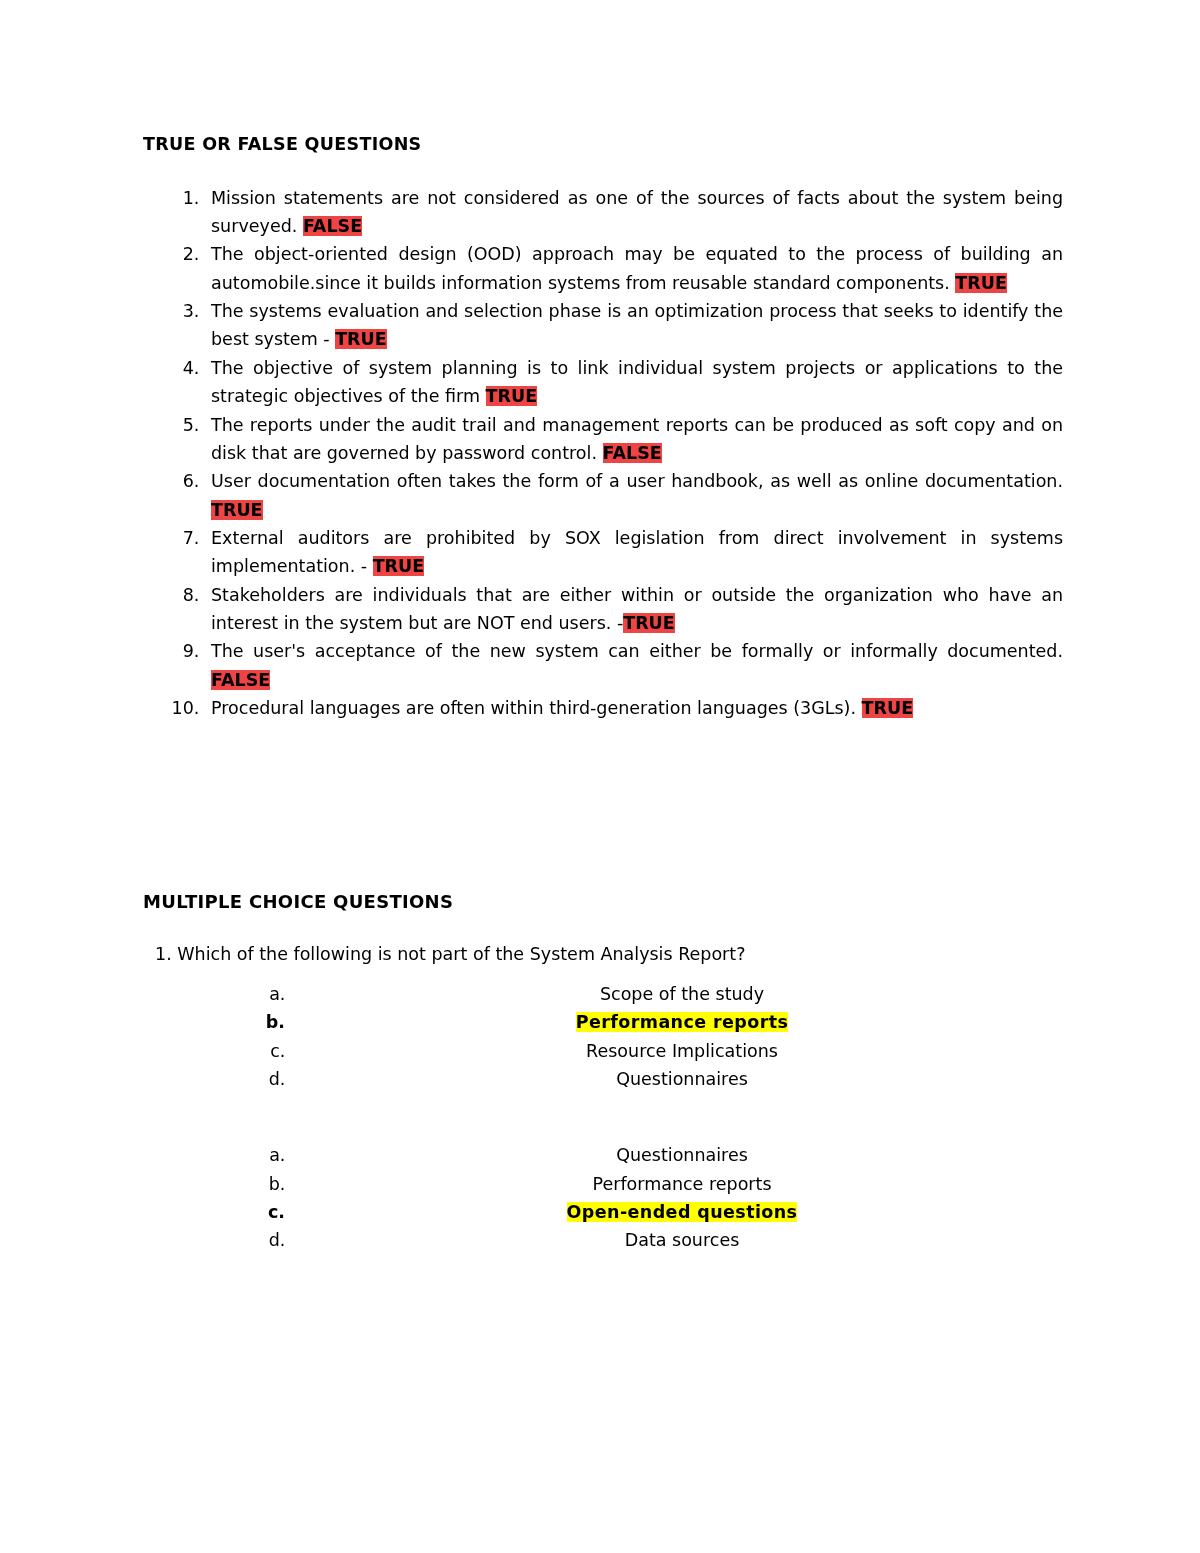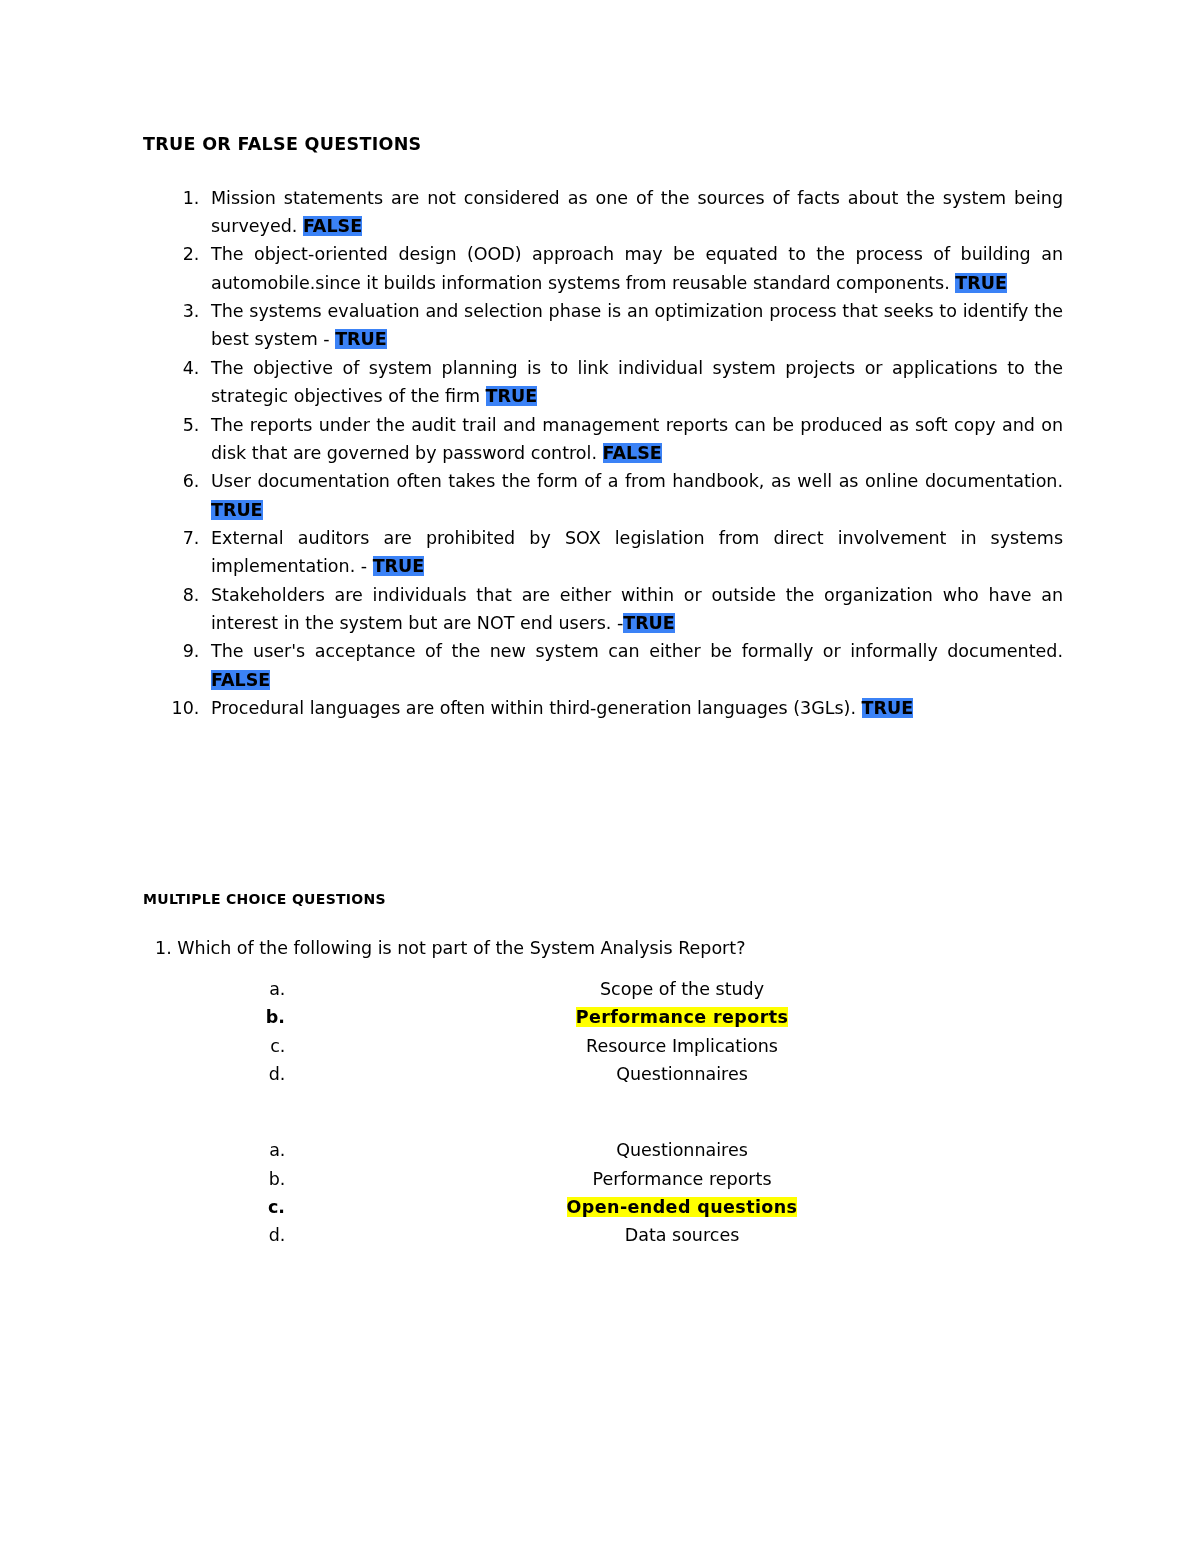--- a/index.html
+++ b/index.html
@@ -42,28 +42,28 @@
     padding-left: 62px;
     font-size: 17.5px;
     line-height: 1.62;
   }
   ol.tf-list > li {
     text-align: justify;
     margin-bottom: 0px;
     padding-left: 6px;
   }
   .hl {
-    background: #3b82f6;
+    background: #ef4444;
     font-weight: bold;
   }
   .gap {
     height: 168px;
   }
   h2.section-title2 {
-    font-size: 14px;
+    font-size: 18px;
     font-weight: bold;
     letter-spacing: 0.3px;
     margin: 0;
     line-height: 1.3;
   }
   .q-block {
     margin-top: 26px;
     font-size: 17.5px;
     line-height: 1.62;
     text-align: justify;
@@ -103,21 +103,21 @@
   <div class="content">
 
     <h1 class="section-title">TRUE OR FALSE QUESTIONS</h1>
 
     <ol class="tf-list">
       <li><span>Mission statements are not considered as one of the sources of facts about the system being surveyed. </span><span class="hl">FALSE</span></li>
       <li><span>The object-oriented design (OOD) approach may be equated to the process of building an automobile.since it builds information systems from reusable standard components. </span><span class="hl">TRUE</span></li>
       <li><span>The systems evaluation and selection phase is an optimization process that seeks to identify the best system - </span><span class="hl">TRUE</span></li>
       <li><span>The objective of system planning is to link individual system projects or applications to the strategic objectives of the firm </span><span class="hl">TRUE</span></li>
       <li><span>The reports under the audit trail and management reports can be produced as soft copy and on disk that are governed by password control. </span><span class="hl">FALSE</span></li>
-      <li><span>User documentation often takes the form of a from handbook, as well as online documentation. </span><span class="hl">TRUE</span></li>
+      <li><span>User documentation often takes the form of a user handbook, as well as online documentation. </span><span class="hl">TRUE</span></li>
       <li><span>External auditors are prohibited by SOX legislation from direct involvement in systems implementation. - </span><span class="hl">TRUE</span></li>
       <li><span>Stakeholders are individuals that are either within or outside the organization who have an interest in the system but are NOT end users. -</span><span class="hl">TRUE</span></li>
       <li><span>The user's acceptance of the new system can either be formally or informally documented. </span><span class="hl">FALSE</span></li>
       <li><span>Procedural languages are often within third-generation languages (3GLs). </span><span class="hl">TRUE</span></li>
     </ol>
 
     <div class="gap"></div>
 
     <h2 class="section-title2">MULTIPLE CHOICE QUESTIONS</h2>
 

